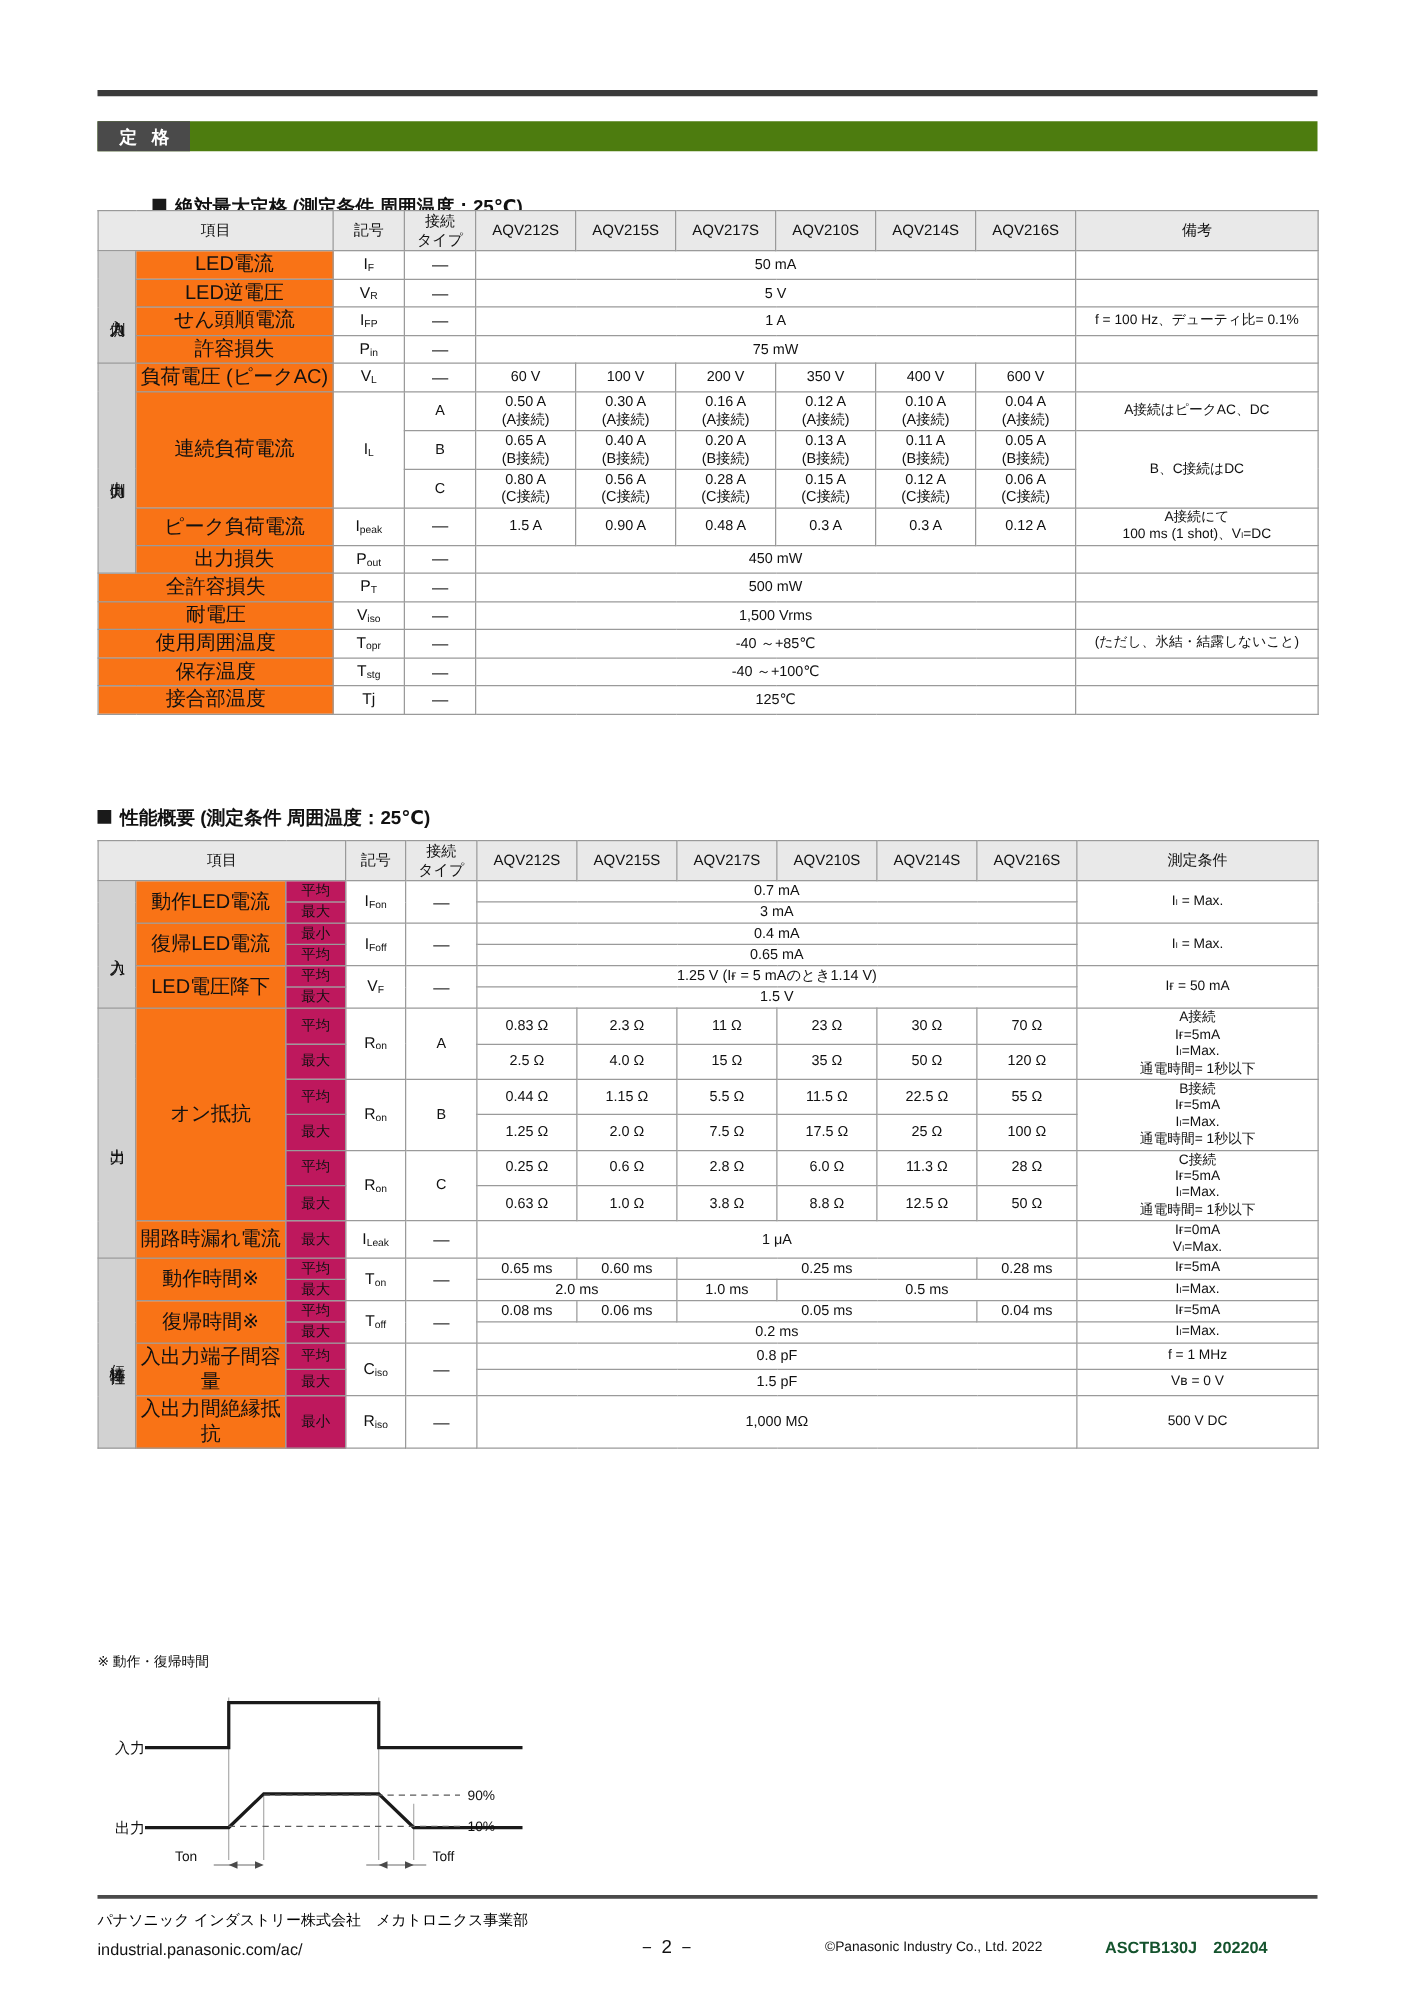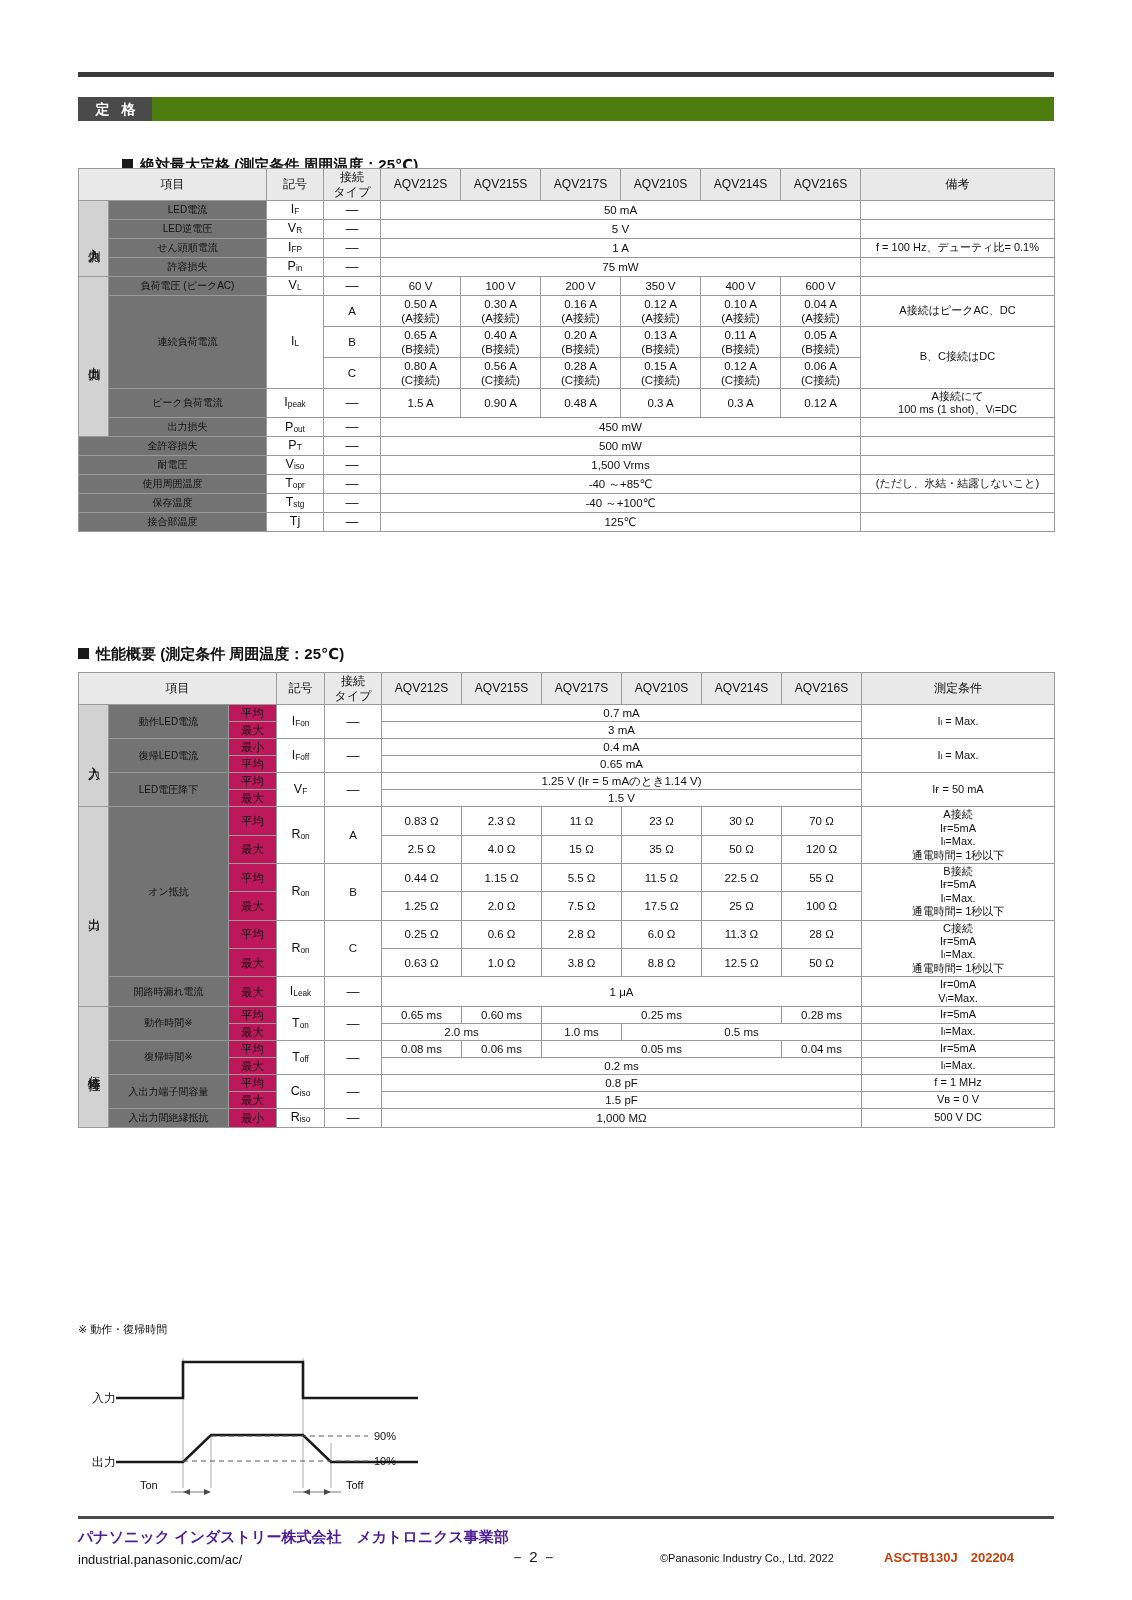--- a/index.html
+++ b/index.html
@@ -56,21 +56,21 @@
     padding:1px 3px;
     text-align:center;
     vertical-align:middle;
     font-weight:normal;
     line-height:1.22;
     color:#111;
   }
   table.spec th{ background:#e9e9e9; font-size:12px; }
   .thead-row td, .thead-row th{ border-top:2px solid #3b3b3b; border-bottom:2px solid #3b3b3b; }
   .lbl-grp{ background:#d2d2d2; font-size:12.5px; }
-  .lbl-item{ background:#737373; text-align:left; padding-left:8px; font-size:10px; }
+  .lbl-item{ background:#f97316; text-align:left; padding-left:8px; font-size:16px; }
   .lbl-sub{ background:#be185d; font-size:11.5px; }
   .remark{ text-align:left; padding-left:7px; font-size:11px; line-height:1.32; }
   .vert{
     writing-mode:vertical-rl;
     text-orientation:upright;
     letter-spacing:1px;
     margin:0 auto;
     display:inline-block;
     font-size:12.5px;
   }
@@ -83,25 +83,25 @@
   sub{ font-size:.66em; vertical-align:-.18em; letter-spacing:0; }
   .sym{ font-size:12.5px; }
   .dash{ font-size:13px; }
 
   
   .fig-note{ position:absolute; left:78px; top:1322px; font-size:11px; color:#111; }
   .fig-wrap{ position:absolute; left:78px; top:1340px; width:420px; height:160px; }
 
   
   .foot-rule{ position:absolute; left:78px; top:1516px; width:976px; height:3px; background:#4a4a4a; }
-  .foot-company{ position:absolute; left:78px; top:1528px; font-size:15px; font-weight:bold; color:#4c1d95; }
+  .foot-company{ position:absolute; left:78px; top:1528px; font-size:12px; font-weight:normal; color:#000000; }
   .foot-url{ position:absolute; left:78px; top:1552px; font-size:13px; color:#111;text-align:right; }
   .foot-page{ position:absolute; left:510px; top:1548px; font-size:15px; color:#111; }
   .foot-copy{ position:absolute; left:660px; top:1552px; font-size:11px; color:#111; }
-  .foot-code{ position:absolute; left:884px; top:1549px; font-size:13px; font-weight:bold; color:#c2410c; }
+  .foot-code{ position:absolute; left:884px; top:1549px; font-size:13px; font-weight:bold; color:#14532d; }
 </style>
 </head>
 <body>
 
 <div class="page">
 
   <div class="title-rule"></div>
 
   <div class="section-bar">
     <div class="section-bar-tab">定 格</div>

